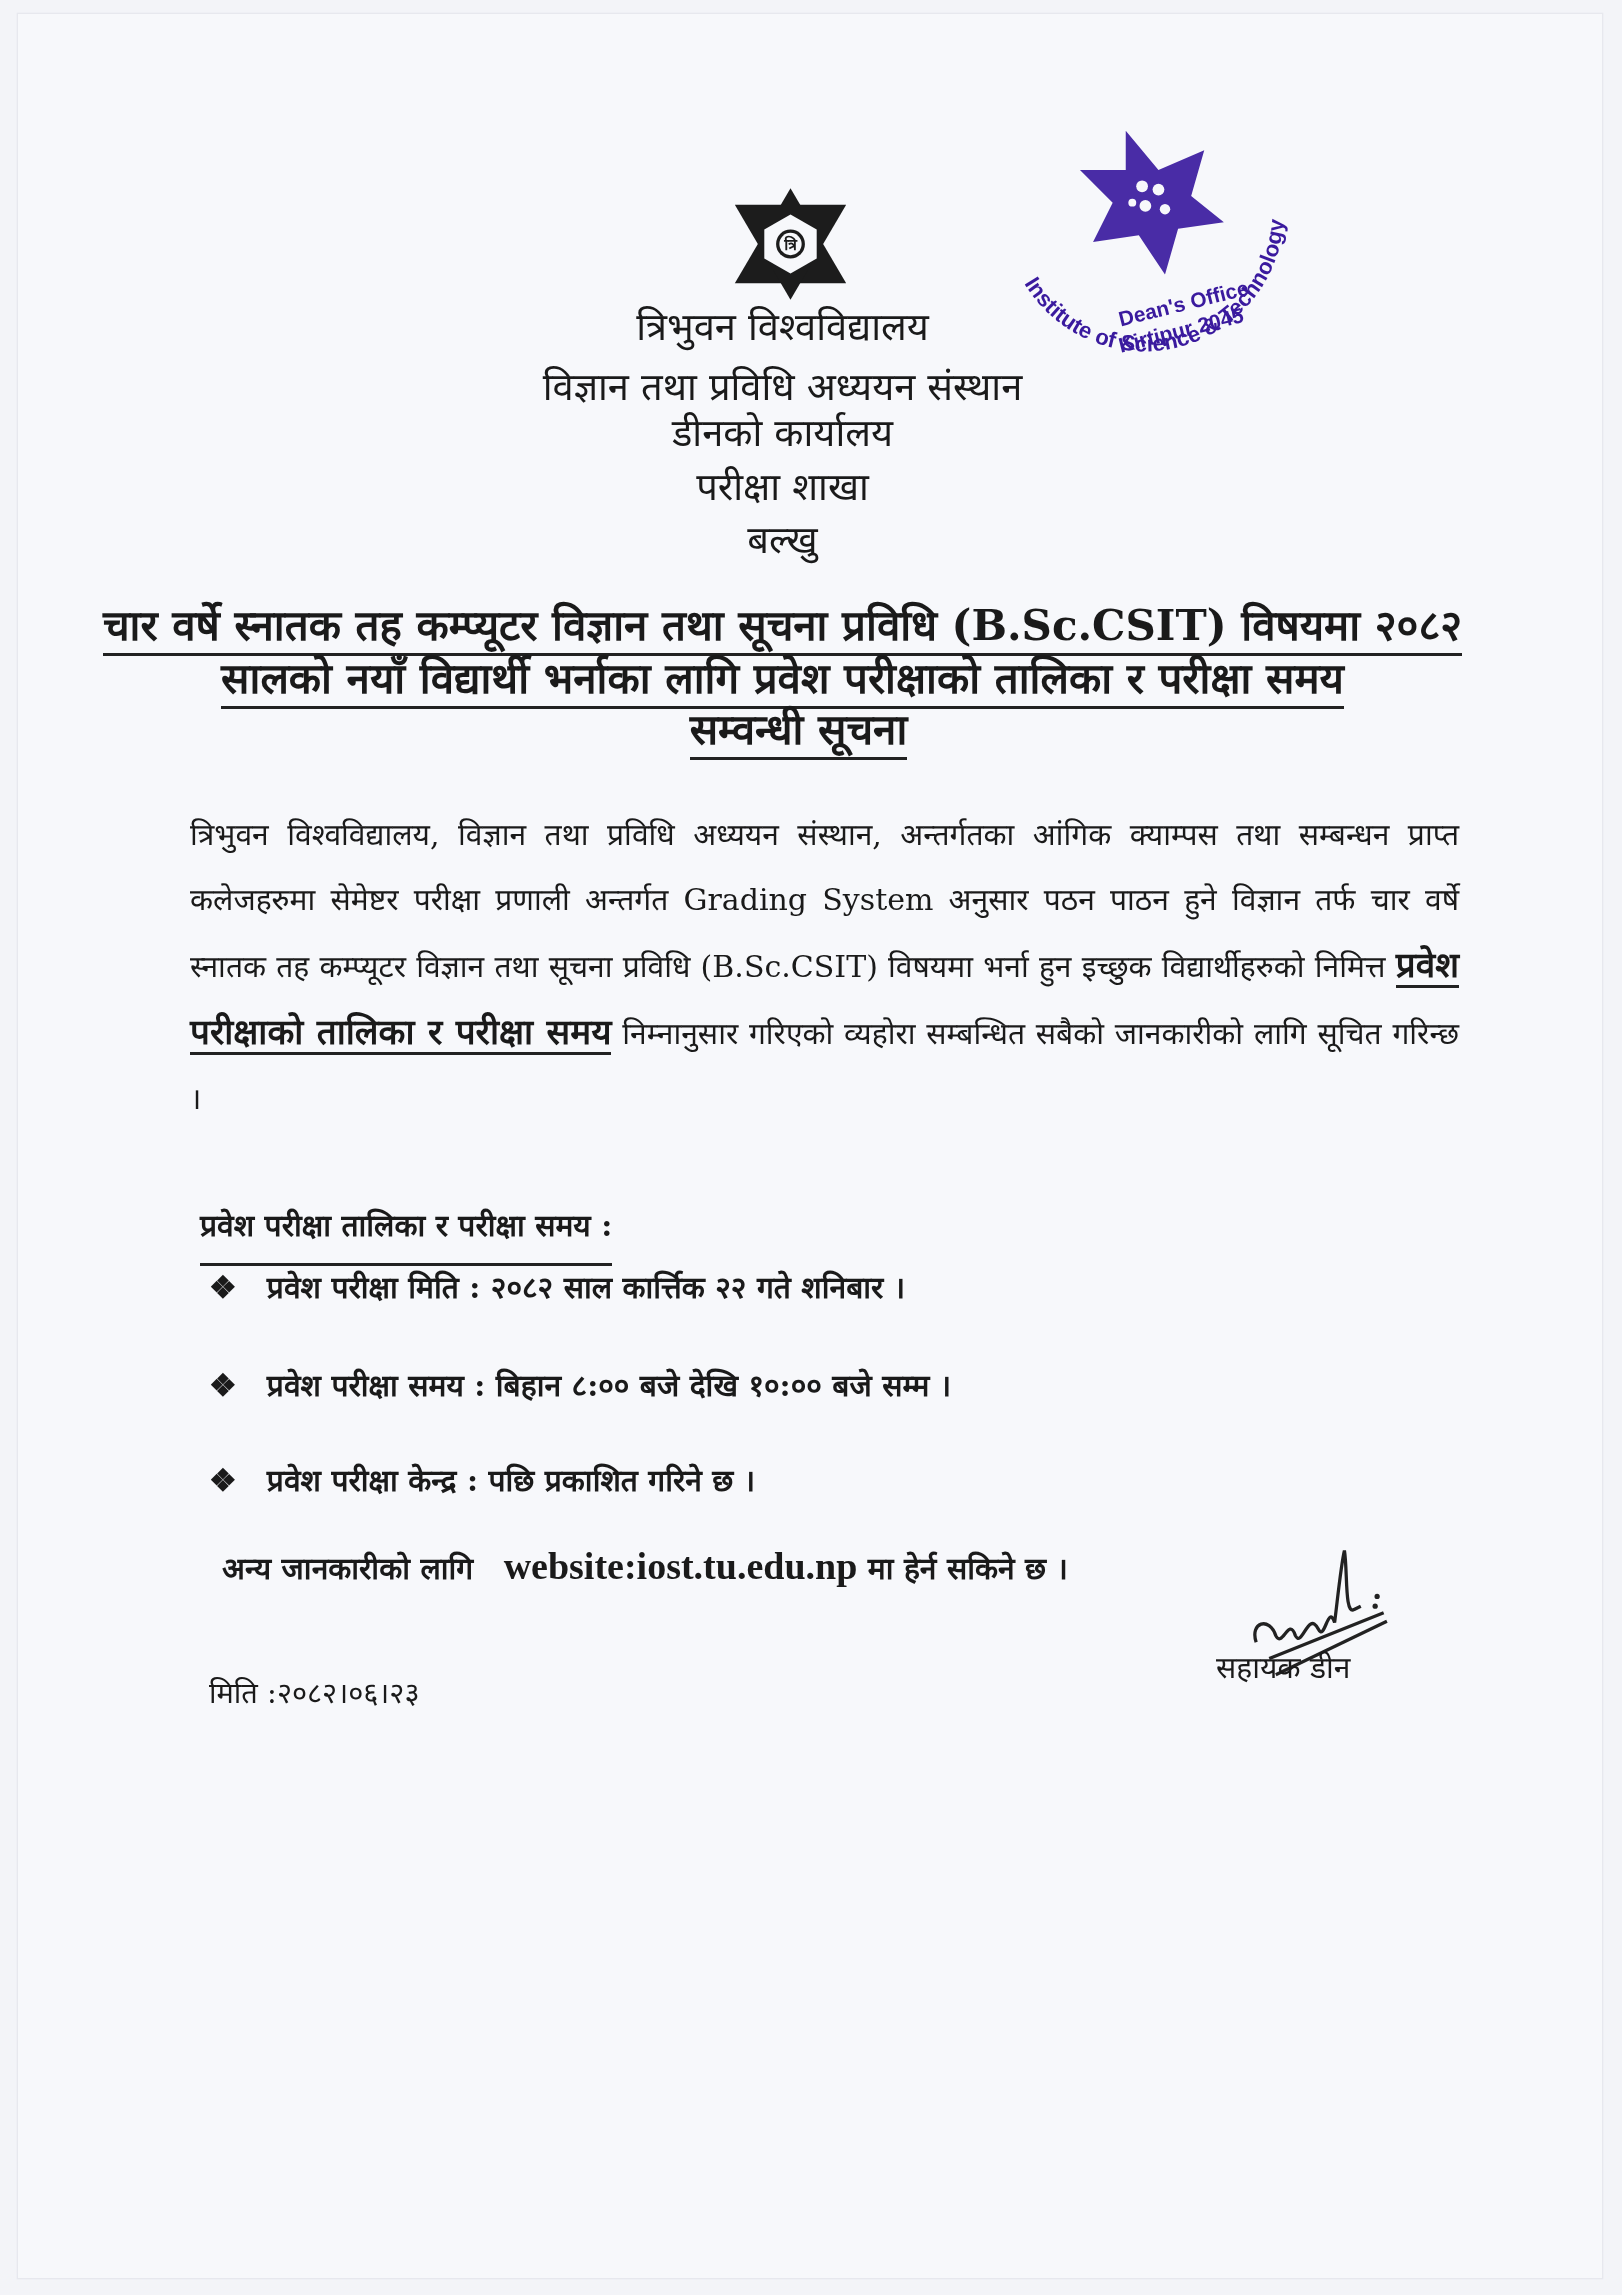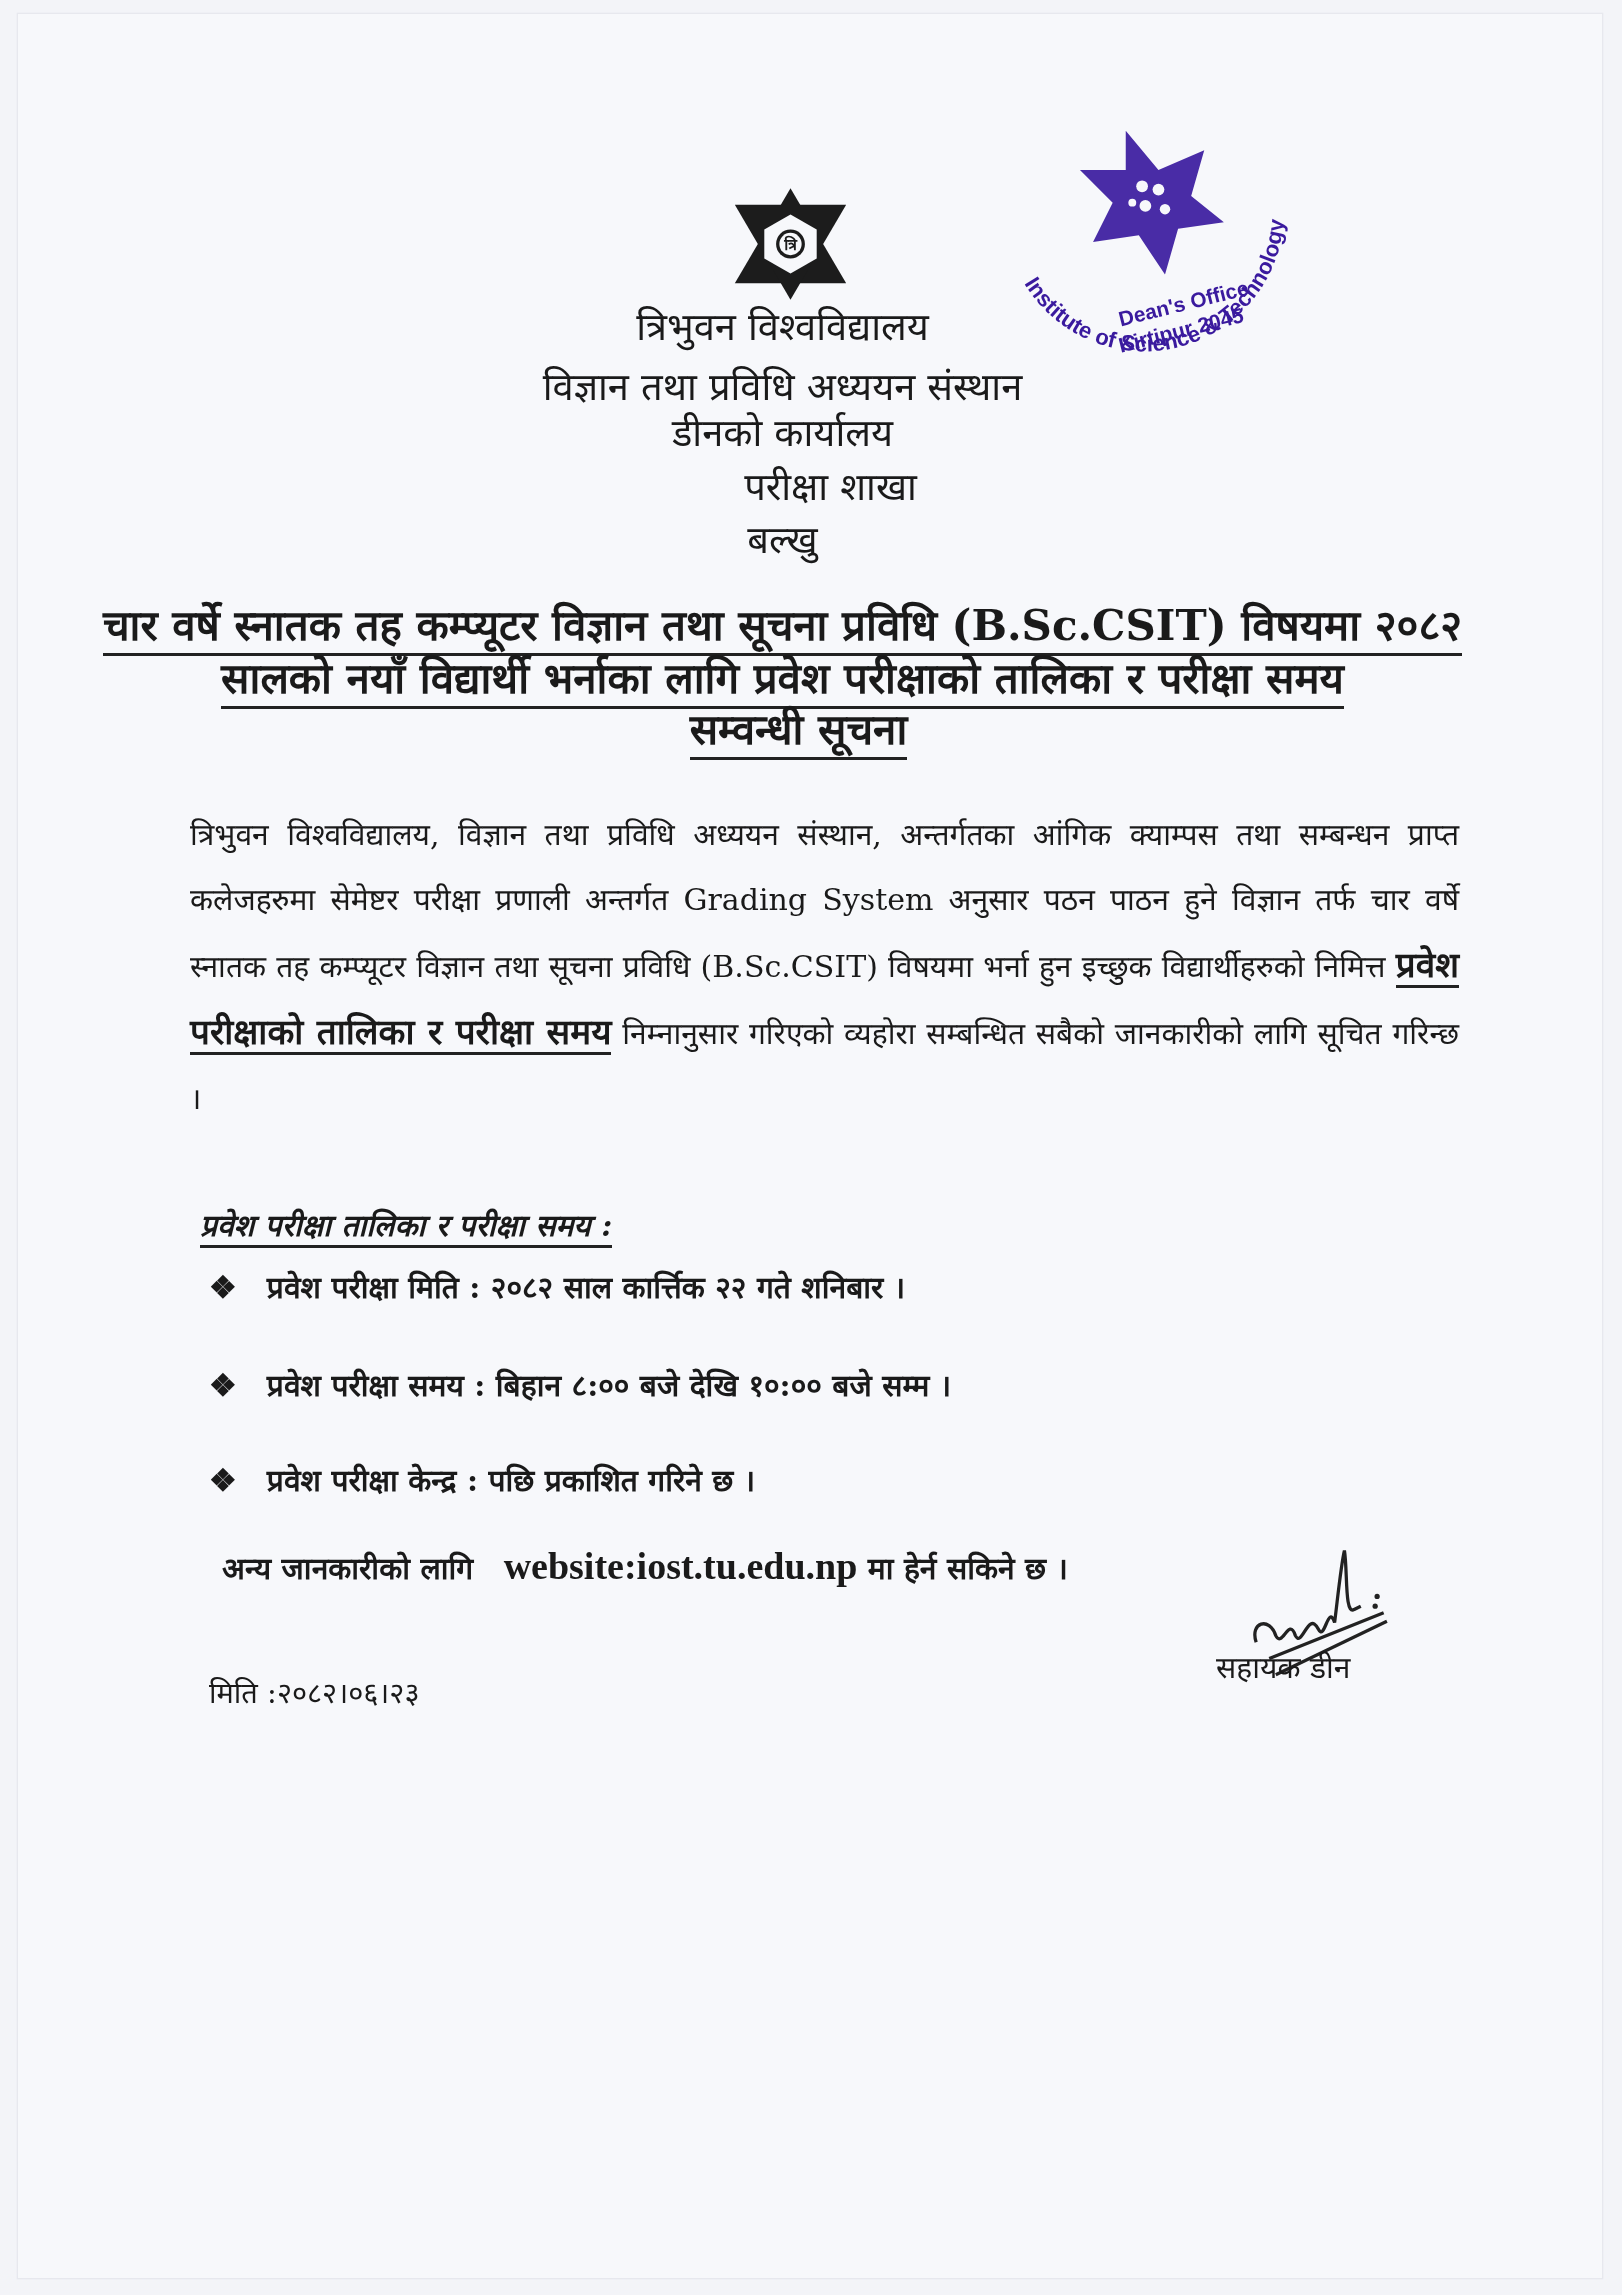--- a/index.html
+++ b/index.html
@@ -19,41 +19,41 @@
   
   .tu-logo { left:725px; top:185px; width:131px; height:118px; }
   
   .stamp { left:1008px; top:124px; width:314px; height:275px; }
   .stamp-text { fill:#3a1a9e; font-family:"Liberation Sans", sans-serif; font-weight:bold; }
 
   .header-line { font-size:38px; line-height:52px; }
   #h1 { top:301px; }
   #h2 { top:353px;margin-top:8px; }
   #h3 { top:407px; }
-  #h4 { top:461px;margin-left:48px; }
+  #h4 { top:461px; }
   #h5 { top:514px; }
 
   .title {
     font-size:42px; font-weight:bold; line-height:46px;
   }
   .title span.ul { border-bottom:3.3px solid #222; padding-bottom:2.6px; }
   #t1 { top:603px; }
   #t2 { top:656px; }
   #t3 { top:707px;margin-left:16px; }
 
   .para {
     left:190px; width:1269px; font-size:30px; line-height:65px;
     text-align:justify;
   }
   .para .hl { font-weight:bold; font-size:35px; border-bottom:3.3px solid #222; }
   #para { top:802px; }
 
   .section-title {
     left:200px; top:1204px; font-size:30px; font-weight:bold;
-    border-bottom:3.3px solid #222; padding-bottom:0;font-style:italic;
+    border-bottom:3.3px solid #222; padding-bottom:18px;
   }
   .bullet-row { left:209px; font-size:30px; font-weight:bold; }
   .bullet-row .bullet { font-size:31px; margin-right:19.6px; }
   #b1 { top:1266px; }
   #b2 { top:1364px; }
   #b3 { top:1459px; }
 
   .website-line { left:222px; top:1544px; font-size:30px; font-weight:bold; }
   .website-line .url { font-family:"Liberation Serif", serif; font-size:38px;margin-left:20px; }
 

